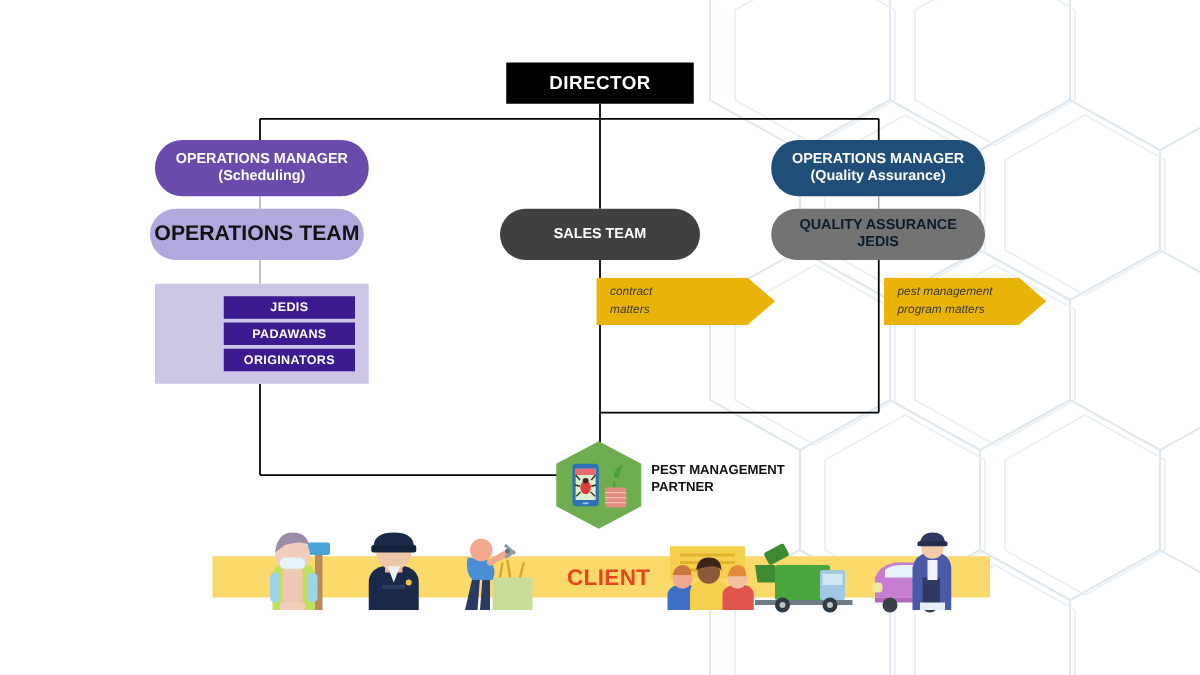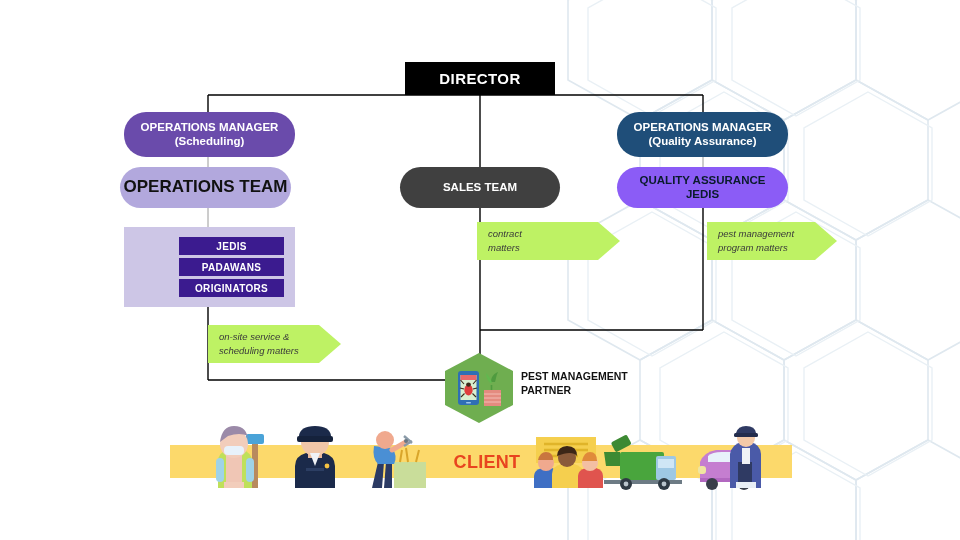--- a/index.html
+++ b/index.html
@@ -12,63 +12,63 @@
   #stage{position:absolute;left:0;top:0;width:960px;height:540px;overflow:hidden;}
 
   .bg-hex{position:absolute;left:0;top:0;width:960px;height:540px;pointer-events:none;}
 
   
   .node{position:absolute;display:flex;align-items:center;justify-content:center;
         text-align:center;box-sizing:border-box;}
   .node .lbl{line-height:1.18;}
 
   .director{
-    left:405px;top:62px;width:150px;height:33px;
+    left:405px;top:50px;width:150px;height:33px;
     background:#000000;color:#ffffff;
     font-size:15px;font-weight:bold;letter-spacing:.4px;
   }
 
   .pill{border-radius:22px;}
 
   .om-sched{
     left:124px;top:112px;width:171px;height:45px;
     background:#6a4bab;color:#ffffff;font-size:11.5px;font-weight:bold;
   }
   .ops-team{
     left:120px;top:167px;width:171px;height:41px;
     background:#b2a8dd;color:#111111;font-size:17px;font-weight:bold;
   }
   .om-qa{
     left:617px;top:112px;width:171px;height:45px;
     background:#1f4e79;color:#ffffff;font-size:11.5px;font-weight:bold;
   }
   .qa-team{
     left:617px;top:167px;width:171px;height:41px;
-    background:#8b5cf6;color:#0a1b2c;font-size:11.5px;font-weight:bold;
+    background:#737373;color:#0a1b2c;font-size:11.5px;font-weight:bold;
   }
   .sales-team{
     left:400px;top:167px;width:160px;height:41px;
     background:#404040;color:#ffffff;font-size:11.5px;font-weight:bold;
   }
 
   
   .ranks-box{
     position:absolute;left:124px;top:227px;width:171px;height:80px;
     background:#cdc6e6;box-sizing:border-box;
     display:flex;flex-direction:column;justify-content:center;align-items:center;gap:3px;padding-left:44px;
   }
   .rank{
     width:105px;height:18px;background:#3b1b8f;color:#ffffff;
     display:flex;align-items:center;justify-content:center;
     font-size:10px;font-weight:bold;letter-spacing:.3px;box-sizing:border-box;
   }
 
   
   .chev{
-    position:absolute;background:#bef264;box-sizing:border-box;
+    position:absolute;background:#eab308;box-sizing:border-box;
     display:flex;flex-direction:column;justify-content:center;
     padding-left:11px;
     font-size:9.5px;font-style:italic;color:#3a3a3a;line-height:1.45;
     clip-path:polygon(0 0, calc(100% - 22px) 0, 100% 50%, calc(100% - 22px) 100%, 0 100%);
   }
   .chev-contract{left:477px;top:222px;width:143px;height:38px;}
   .chev-pest{left:707px;top:222px;width:130px;height:38px;}
   .chev-onsite{left:208px;top:325px;width:133px;height:38px;}
 
   
@@ -199,24 +199,20 @@
   </div>
 
   <div class="chev chev-contract">
     <span>contract</span>
     <span>matters</span>
   </div>
   <div class="chev chev-pest">
     <span>pest management</span>
     <span>program matters</span>
   </div>
-  <div class="chev chev-onsite">
-    <span>on-site service &amp;</span>
-    <span>scheduling matters</span>
-  </div>
 
   <svg class="hexnode" viewBox="0 0 72 72" xmlns="http://www.w3.org/2000/svg">
     <polygon points="36,1 70,19 70,53 36,71 2,53 2,19" fill="#6fae50"></polygon>
 
     <g>
       <rect x="15" y="19" width="21" height="34" rx="3" fill="#2f6fb5"></rect>
       <rect x="17.5" y="23" width="16" height="25" fill="#d9efd0"></rect>
       <rect x="17.5" y="23" width="16" height="5" fill="#e8696b"></rect>
       <ellipse cx="25.5" cy="38" rx="4.2" ry="5.4" fill="#e03c3c"></ellipse>
       <ellipse cx="25.5" cy="32.6" rx="2.4" ry="2.2" fill="#3d2a1a"></ellipse>

